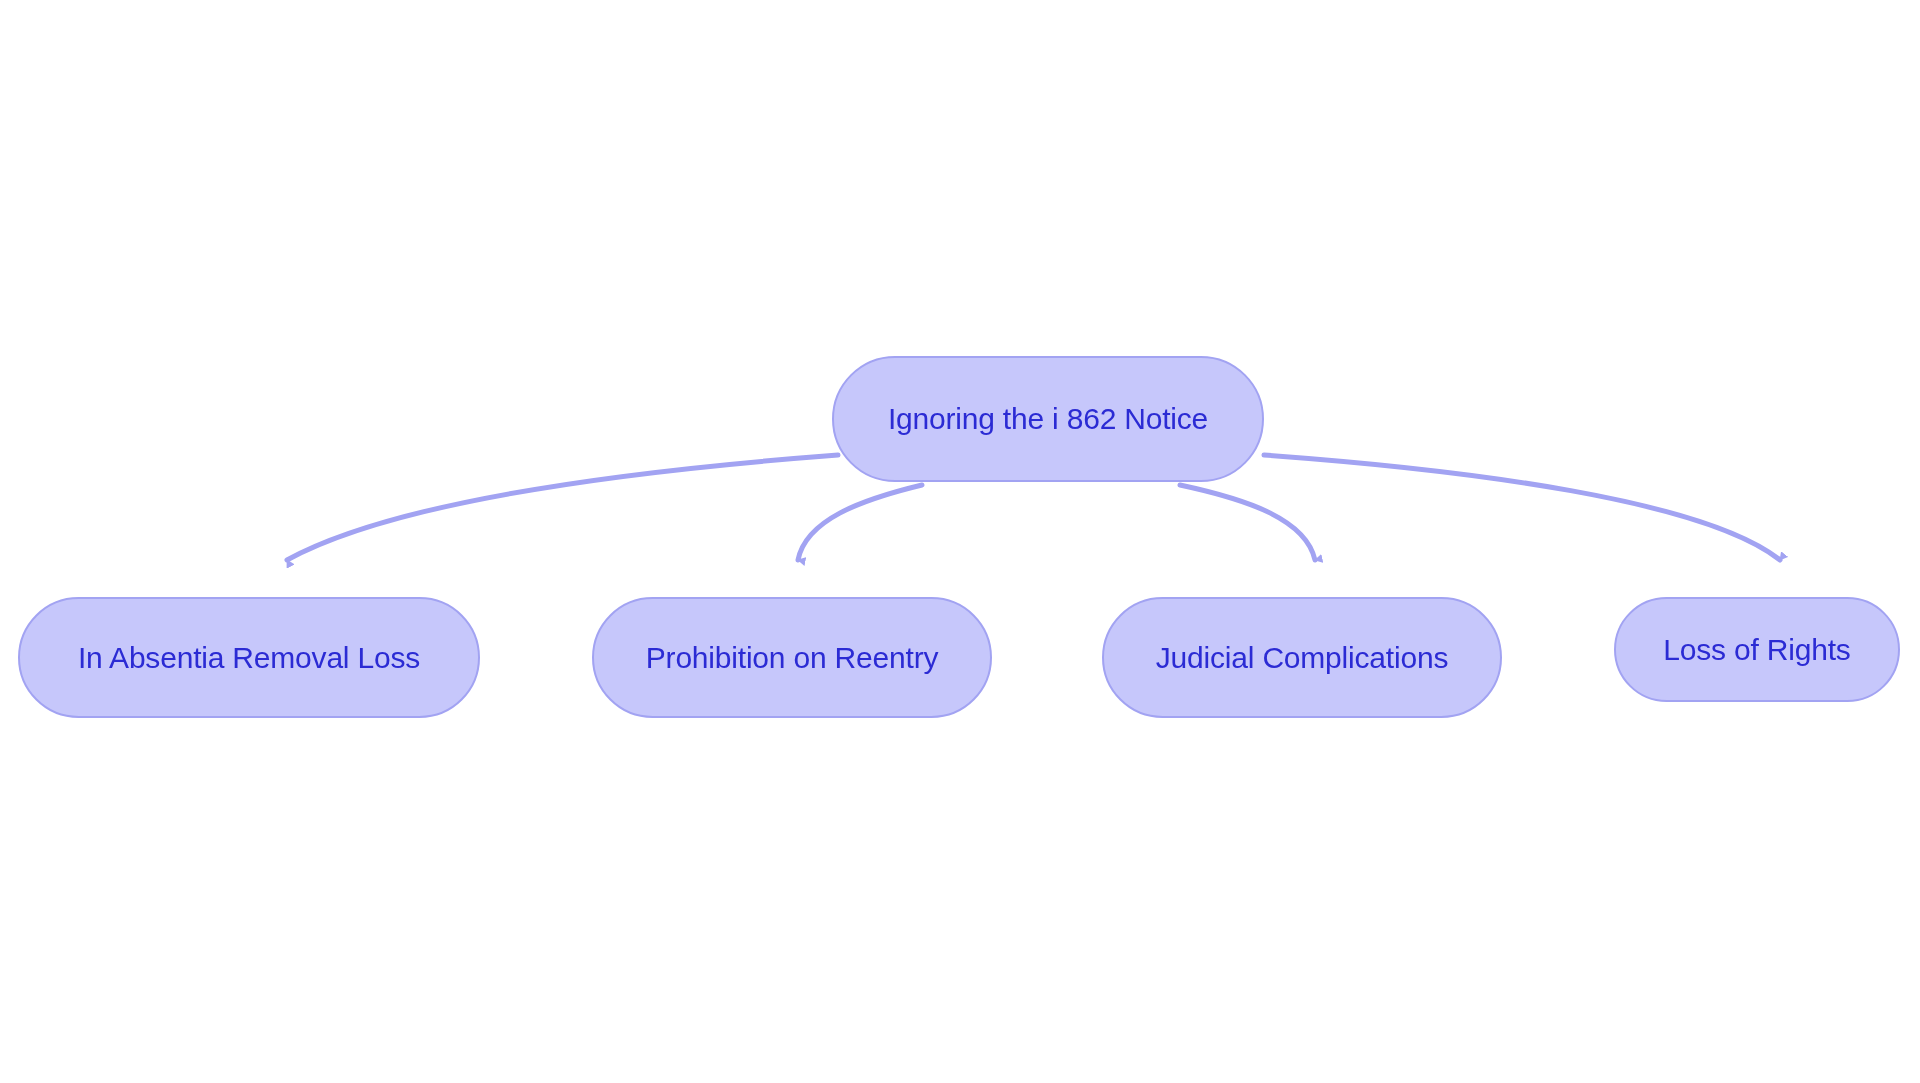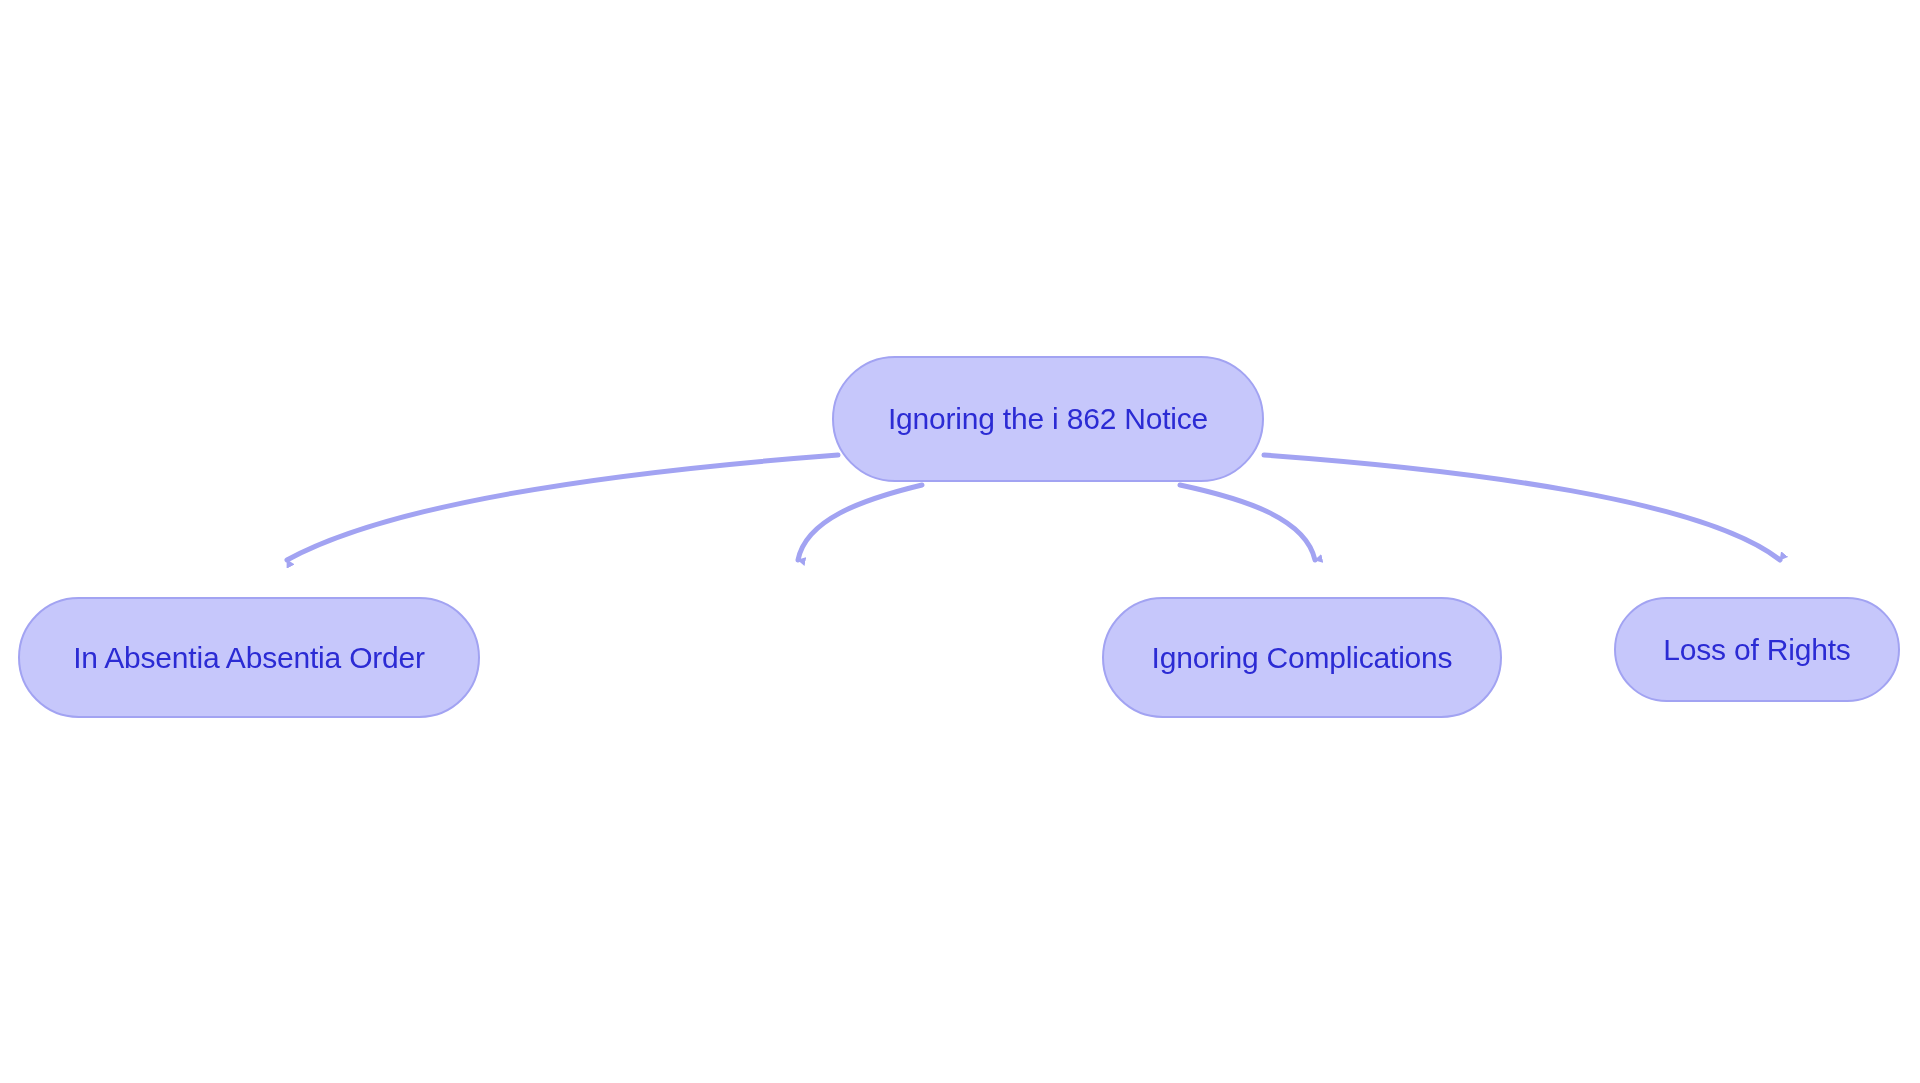--- a/index.html
+++ b/index.html
@@ -99,25 +99,28 @@
     <path d="M 1180 485 C 1250 500 1306 520 1315 560" fill="none" stroke="#a2a3f2" stroke-width="5" stroke-linecap="round" marker-end="url(#arrow-head)"></path>
 
     <path d="M 1264 455 C 1470 470 1704 500 1780 560" fill="none" stroke="#a2a3f2" stroke-width="5" stroke-linecap="round" marker-end="url(#arrow-head)"></path>
   </svg>
 
   <div class="flow-node" id="node-root">
     <span class="node-label">Ignoring the i 862 Notice</span>
   </div>
 
   <div class="flow-node" id="node-child-0">
-    <span class="node-label">In Absentia Absentia Order</span>
+    <span class="node-label">In Absentia Removal Loss</span>
   </div>
 
+  <div class="flow-node" id="node-child-1">
+    <span class="node-label">Prohibition on Reentry</span>
+  </div>
 
   <div class="flow-node" id="node-child-2">
-    <span class="node-label">Ignoring Complications</span>
+    <span class="node-label">Judicial Complications</span>
   </div>
 
   <div class="flow-node" id="node-child-3">
     <span class="node-label">Loss of Rights</span>
   </div>
 
 </div>
 
 </body></html>

